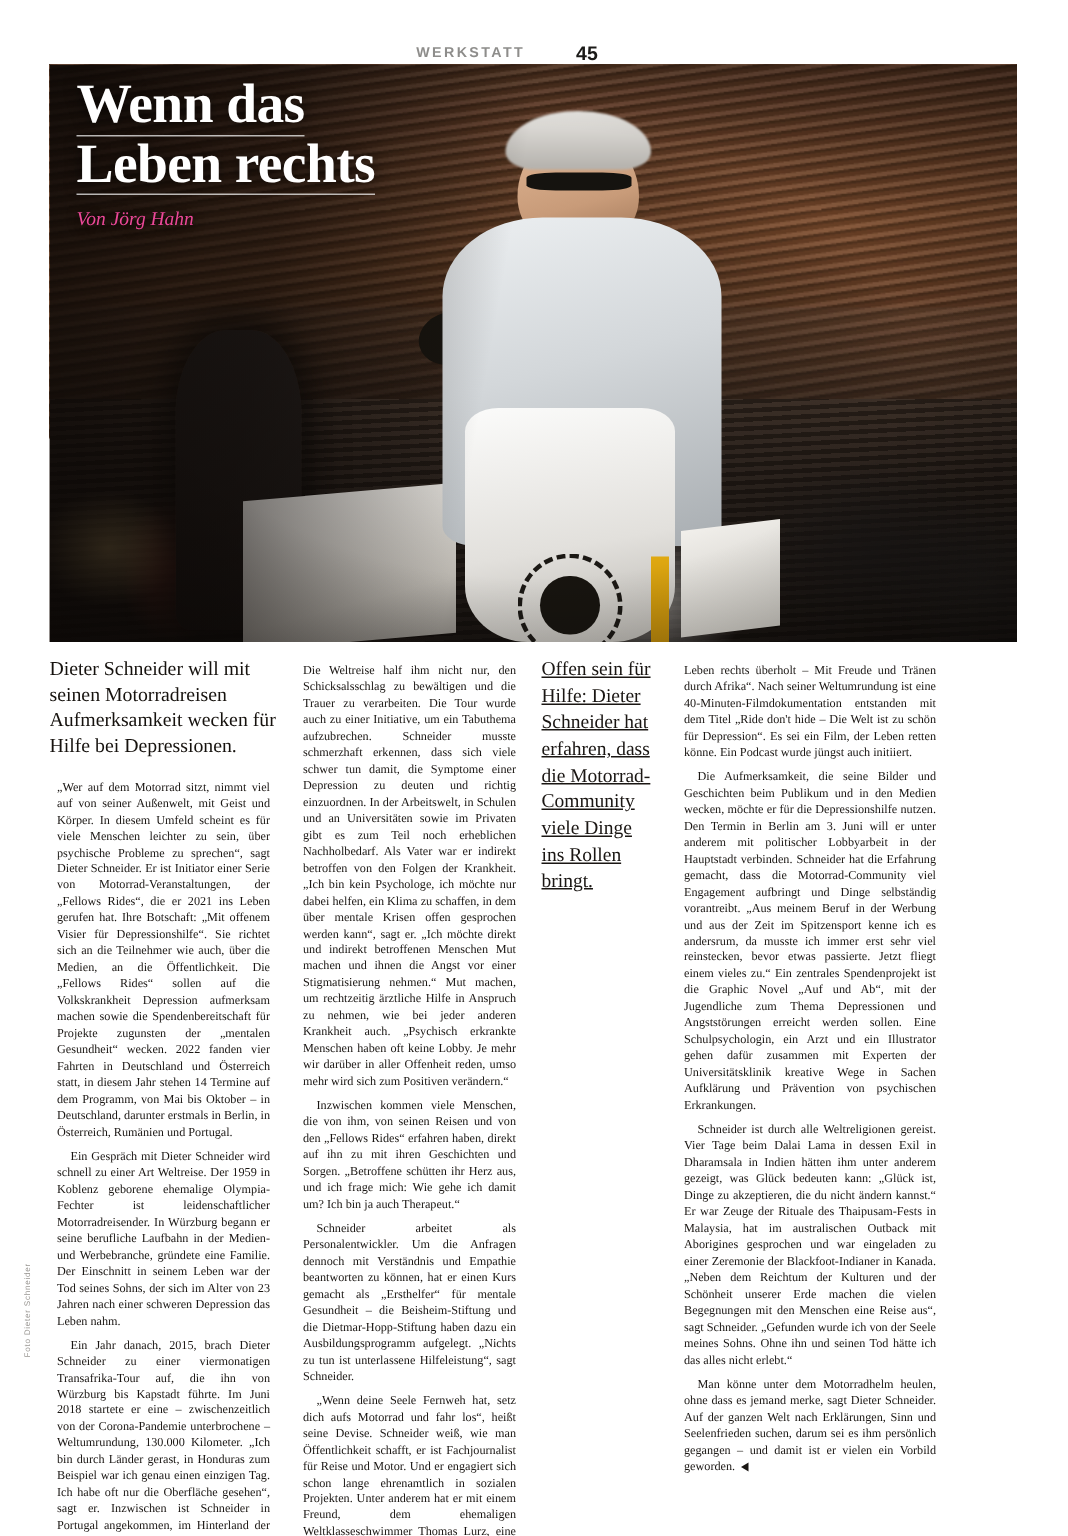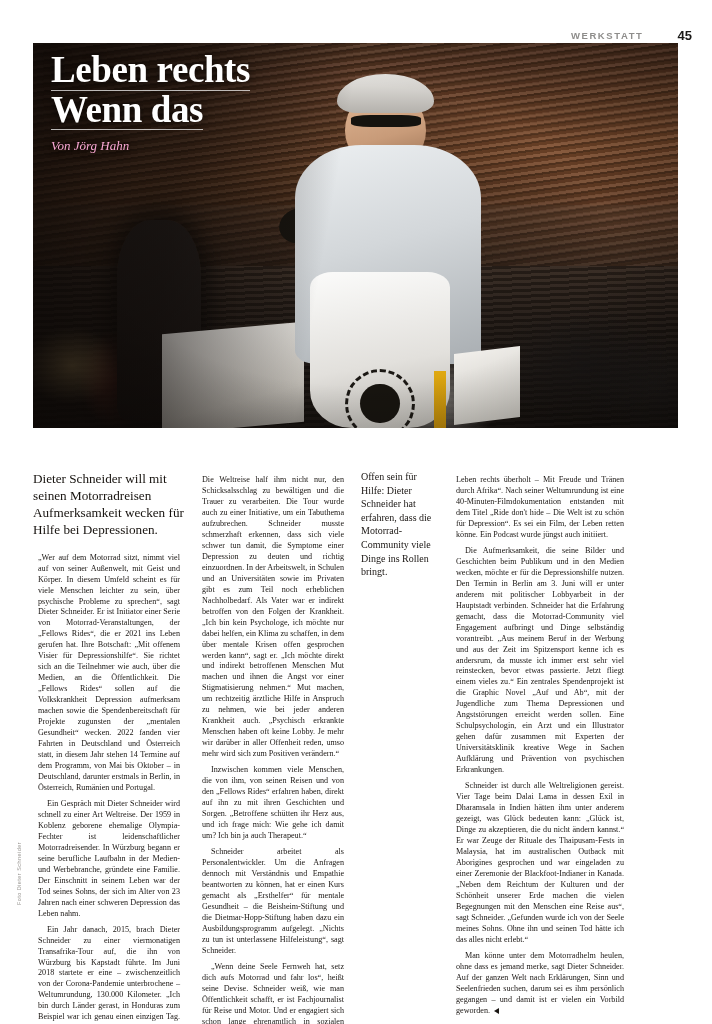--- a/index.html
+++ b/index.html
@@ -14,25 +14,25 @@
     font-family: "Liberation Serif", serif;
     color: #15100c;
     position: relative;
   }
 
   
   .running-head {
     position: absolute;
     top: 24px;
     left: 0;
-    right: 0;
+    right: 16px;
     height: 22px;
     display: flex;
     align-items: center;
-    justify-content: flex-end;
+    justify-content: center;
     padding-right: 20px;
     box-sizing: border-box;
   }
   .running-head .section {
     font-family: "Liberation Sans", sans-serif;
     font-weight: bold;
     font-size: 9.5px;
     letter-spacing: 1.6px;
     color: #8e8d8b;
     margin-right: 34px;
@@ -271,21 +271,21 @@
   .headline .hl-line {
     display: block;
     border-bottom: 1px solid rgba(255,255,255,.72);
     padding-bottom: 1px;
     width: max-content;
     max-width: 100%;
   }
   .byline {
     font-family: "Liberation Serif", serif;
     font-style: italic;
-    color: #f9a8d4;
+    color: #ec4899;
     font-size: 13px;
     margin-top: 8px;
     text-shadow: 0 1px 8px rgba(0,0,0,.8);
   }
 
   
   .photo-credit {
     position: absolute;
     left: 16px;
     top: 905px;
@@ -295,21 +295,21 @@
     font-size: 5.4px;
     letter-spacing: .5px;
     color: #9b9894;
     white-space: nowrap;
   }
 
   
   .article {
     position: absolute;
     left: 33px;
-    top: 470px;
+    top: 437px;
     width: 645px;
     height: 540px;
     display: flex;
     gap: 12px;
   }
   .col {
     width: 152px;
     flex: 0 0 152px;
     position: relative;
   }
@@ -328,23 +328,24 @@
     text-align: justify;
     text-justify: inter-word;
     color: #1a1613;
     hyphens: auto;
     -webkit-hyphens: auto;
   }
   p.body + p.body { text-indent: 9px; }
 
   .caption {
     font-family: "Liberation Serif", serif;
-    font-size: 10px;
+    font-size: 13px;
     line-height: 1.36;
     color: #1a1613;
+    text-decoration: underline;
   }
   .col-caption {
     width: 78px;
     flex: 0 0 78px;
   }
   .col-wide {
     width: 178px;
     flex: 0 0 178px;
   }
   .end-mark {
@@ -390,22 +391,22 @@
       </div>
       <div class="pannier"></div>
       <div class="yellow-flag"></div>
     </div>
 
     <div class="hero-vignette"></div>
   </div>
 
   <div class="headline-block">
     <h1 class="headline">
+      <span class="hl-line">Wenn das</span>
       <span class="hl-line">Leben rechts</span>
-      <span class="hl-line">Wenn das</span>
     </h1>
     <div class="byline">Von Jörg Hahn</div>
   </div>
 </div>
 
 <div class="photo-credit">Foto Dieter Schneider</div>
 
 <div class="article">
 
   <div class="col">

